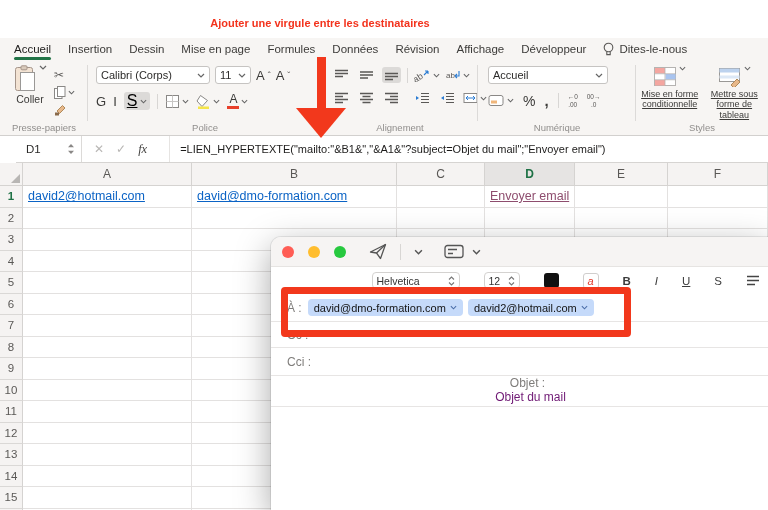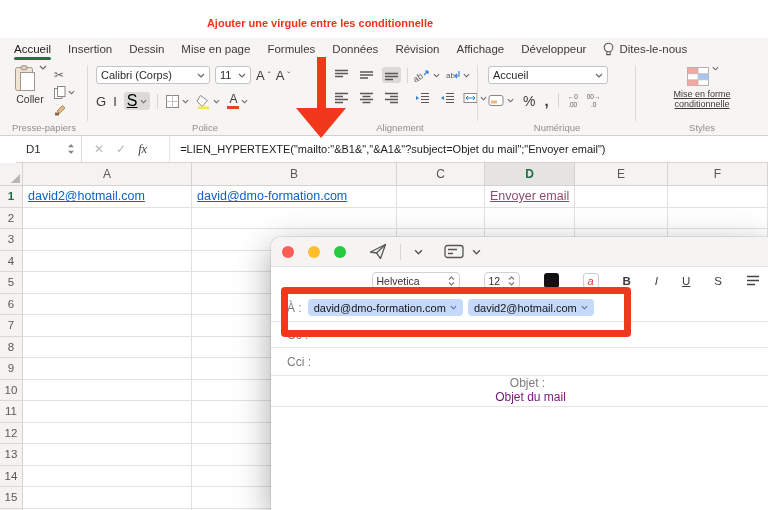--- a/index.html
+++ b/index.html
@@ -105,21 +105,21 @@
   .arrow-shaft{position:absolute;left:317px;top:57px;width:9px;height:53px;background:#f2381c;z-index:8;}
   .arrow-head{position:absolute;left:296px;top:108px;width:0;height:0;z-index:8;
     border-left:25px solid transparent;border-right:25px solid transparent;border-top:30px solid #f2381c;}
   .redrect{position:absolute;left:281px;top:287px;width:350px;height:50px;border:7px solid #f2381c;
     border-radius:4px;box-sizing:border-box;z-index:8;}
   svg{display:block;}
 </style>
 </head>
 <body>
 
-<div class="annotation">Ajouter une virgule entre les conditionnelle</div>
+<div class="annotation">Ajouter une virgule entre les destinataires</div>
 
 <div class="tabbar">
   <div id="tabs" style="display:flex;gap:17px;">
       <div class="tab active">Accueil</div>
       <div class="tab">Insertion</div>
       <div class="tab">Dessin</div>
       <div class="tab">Mise en page</div>
       <div class="tab">Formules</div>
       <div class="tab">Données</div>
       <div class="tab">Révision</div>
@@ -363,20 +363,34 @@
             <rect x="12.5" y="8" width="10" height="5.5" fill="#a9c4ef"></rect>
             <rect x="2" y="14" width="10" height="5.5" fill="#f4a6a0"></rect>
             <path d="M12 1.5v18M1.5 7.75h21M1.5 13.75h21" stroke="#b5b3b1" stroke-width="0.8"></path>
           </svg>
         <svg width="7" height="5" viewBox="0 0 8 5">
             <path d="M1 1l3 3 3-3" fill="none" stroke="#666" stroke-width="1.2"></path>
           </svg>
       </span>
       <span class="stylabel">Mise en forme conditionnelle</span>
     </div>
+    <div class="stybtn">
+      <span class="top">
+        <svg width="24" height="21" viewBox="0 0 24 21">
+            <rect x="1.5" y="2.5" width="20" height="13" fill="#fff" stroke="#9a9896"></rect>
+            <rect x="1.5" y="2.5" width="20" height="4" fill="#bcd2ee"></rect>
+            <rect x="1.5" y="9.5" width="20" height="3" fill="#dce8f6"></rect>
+            <path d="M13 19l6-6 3 3-6 6z" fill="#e8b88a" stroke="#b08a5a"></path>
+          </svg>
+        <svg width="7" height="5" viewBox="0 0 8 5">
+            <path d="M1 1l3 3 3-3" fill="none" stroke="#666" stroke-width="1.2"></path>
+          </svg>
+      </span>
+      <span class="stylabel">Mettre sous forme de tableau</span>
+    </div>
     <div class="glabel">Styles</div>
   </div>
 </div>
 
 <div class="fbar">
   <div class="namebox">
     <span>D1</span>
     <svg width="8" height="12" viewBox="0 0 8 12">
         <path d="M4 1l3 3.2H1z" fill="#8a8886"></path>
         <path d="M4 11L1 7.8h6z" fill="#8a8886"></path>

